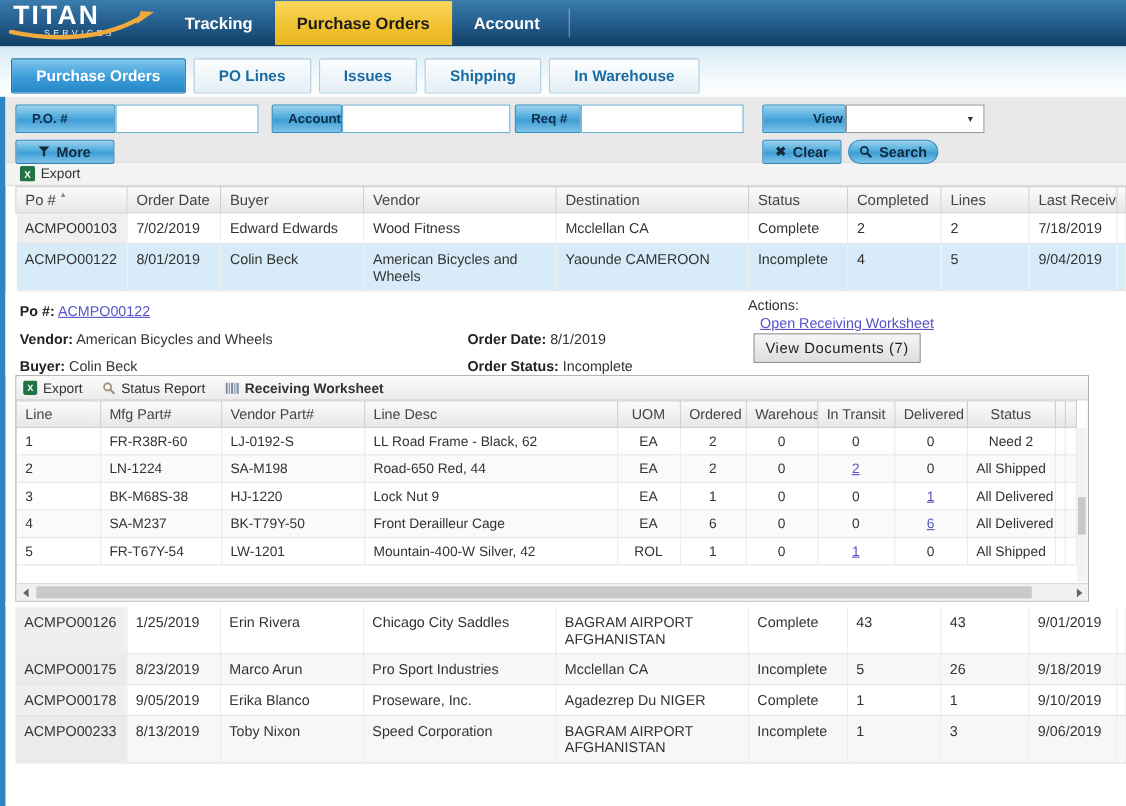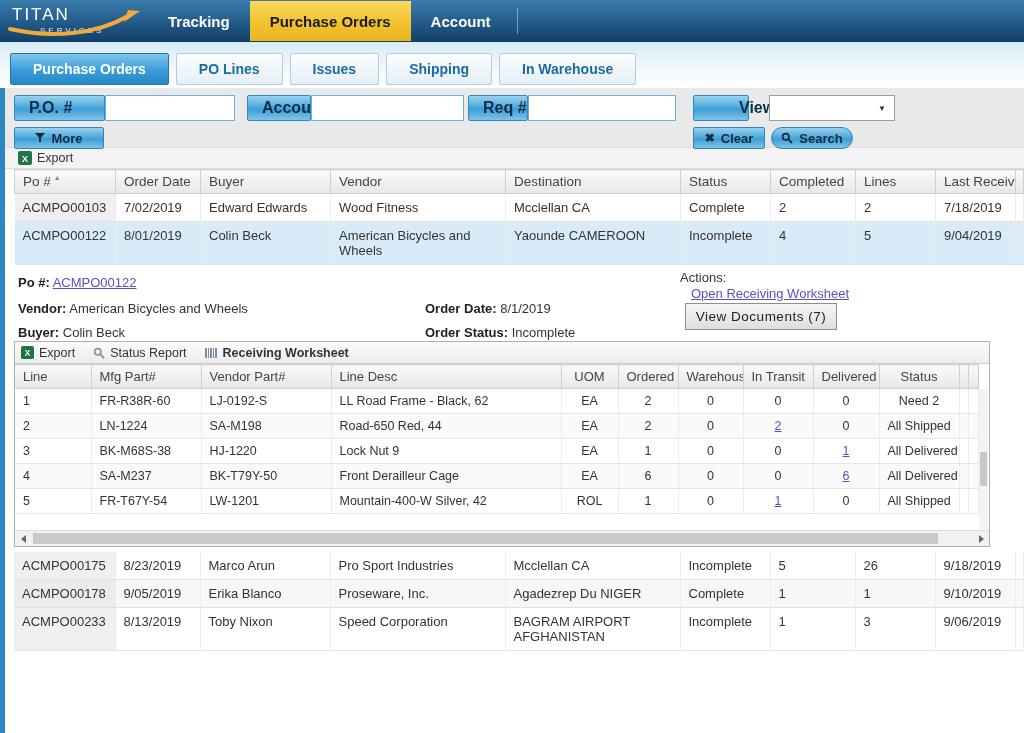--- a/index.html
+++ b/index.html
@@ -3,21 +3,21 @@
 <meta charset="utf-8">
 <style>
   * { box-sizing: border-box; margin: 0; padding: 0; }
   html,body { width:1024px; height:733px; overflow:hidden; background:#fff;
     font-family:"Liberation Sans", sans-serif; font-size:13px; color:#333; }
 
   
   .topnav { height:42px; background:linear-gradient(#3a7dad 0%, #26608f 45%, #123e66 100%);
     display:flex; align-items:stretch; position:relative; }
   .logo { width:148px; position:relative; padding:4px 0 0 12px; }
-  .logo-main { color:#fff; font-size:17px; font-weight:normal; letter-spacing:2px; line-height:22px; }
+  .logo-main { color:#fff; font-size:24px; font-weight:bold; letter-spacing:2px; line-height:22px; }
   .logo-sub { color:#e8f2fa; font-size:8px; letter-spacing:3px; margin-left:28px; }
   .logo-swoosh { position:absolute; left:6px; top:2px; }
   .nav-tabs { display:flex; align-items:stretch; }
   .nav-tab { color:#fff; font-weight:bold; font-size:15px; display:flex; align-items:center;
     padding:0 20px; cursor:pointer; }
   .nav-tab.active { background:linear-gradient(#fbd75c, #f0c02e 60%, #e8b61f); color:#1b1b1b;
     margin:1px 0; }
   .nav-sep { width:1px; background:rgba(190,220,240,.55); margin:8px 0 8px 6px; }
 
   
@@ -28,21 +28,21 @@
     border-radius:2px; }
   .subtab.active { background:linear-gradient(#7ec7ec, #3c9cd9 55%, #2587c6);
     border:1px solid #1f78ad; color:#fff; }
 
   
   .content { height:645px; border-left:5px solid #2b86c1; background:#fff; position:relative; }
 
   
   .filter-panel { height:60px; background:#e9e9e9; position:relative; border-bottom:1px solid #dcdcdc; }
   .chip { position:absolute; height:26px; line-height:24px; text-align:left; padding-left:14px;
-    font-weight:bold; font-size:16px; color:#0c2d4a; border:1px solid #2f8cc0; border-radius:2px;
+    font-weight:bold; font-size:12px; color:#0c2d4a; border:1px solid #2f8cc0; border-radius:2px;
     background:linear-gradient(#9ad2ee 0%, #4fabdd 45%, #3e9ed6 55%, #7fc3e7 100%); }
   .finput { position:absolute; height:26px; border:1px solid #6fb1d4; background:#fff;
     padding:0 6px; font-family:inherit; font-size:13px; outline:none; }
   .fselect { position:absolute; height:26px; border:1px solid #9a9a9a; background:#fff;
     display:flex; align-items:center; justify-content:flex-end; padding-right:8px; cursor:pointer; }
   .fselect .arrow { font-size:8px; color:#333; }
   .btn { position:absolute; height:22px; border:1px solid #2f86b8; border-radius:2px;
     background:linear-gradient(#9ad2ee 0%, #4fabdd 45%, #3e9ed6 55%, #7fc3e7 100%);
     color:#12283d; font-weight:bold; font-size:13px; display:flex; align-items:center;
     justify-content:center; gap:6px; cursor:pointer; }
@@ -141,21 +141,21 @@
 
 <div class="content">
 
   <div class="filter-panel">
     <div class="chip" style="left:9px;  top:7px; width:91px;">P.O. #</div>
     <input class="finput" style="left: 100px; top: 7px; width: 130px;" value="">
     <div class="chip" style="left:242px; top:7px; width:64px;">Account</div>
     <input class="finput" style="left: 306px; top: 7px; width: 153px;" value="">
     <div class="chip" style="left:463px; top:7px; width:60px;">Req #</div>
     <input class="finput" style="left: 523px; top: 7px; width: 148px;" value="">
-    <div class="chip" style="left:688px; top:7px; width:56px;padding-left:45px;">View</div>
+    <div class="chip" style="left:688px; top:7px; width:76px;padding-left:45px;">View</div>
     <div class="fselect" style="left:764px; top:7px; width:126px;">
       <span></span>
       <span class="arrow">▼</span>
     </div>
     <div class="btn" style="left:9px; top:39px; width:90px;">
       <svg class="funnel-icon" width="10" height="10" viewBox="0 0 10 10">
           <path d="M0 0 H10 L6 4.5 V9 H4 V4.5 Z" fill="#16293d"></path>
         </svg>
       <span>More</span>
     </div>
@@ -421,20 +421,32 @@
         <col style="width:175px">
         <col style="width:175px">
         <col style="width:90px">
         <col style="width:85px">
         <col style="width:80px">
         <col style="width:80px">
         <col>
       </colgroup>
     <tbody id="po-body-bottom">
         <tr>
+          <td>ACMPO00126</td>
+          <td>1/25/2019</td>
+          <td>Erin Rivera</td>
+          <td>Chicago City Saddles</td>
+          <td>BAGRAM AIRPORT AFGHANISTAN</td>
+          <td>Complete</td>
+          <td>43</td>
+          <td>43</td>
+          <td>9/01/2019</td>
+          <td></td>
+        </tr>
+        <tr>
           <td>ACMPO00175</td>
           <td>8/23/2019</td>
           <td>Marco Arun</td>
           <td>Pro Sport Industries</td>
           <td>Mcclellan CA</td>
           <td>Incomplete</td>
           <td>5</td>
           <td>26</td>
           <td>9/18/2019</td>
           <td></td>

